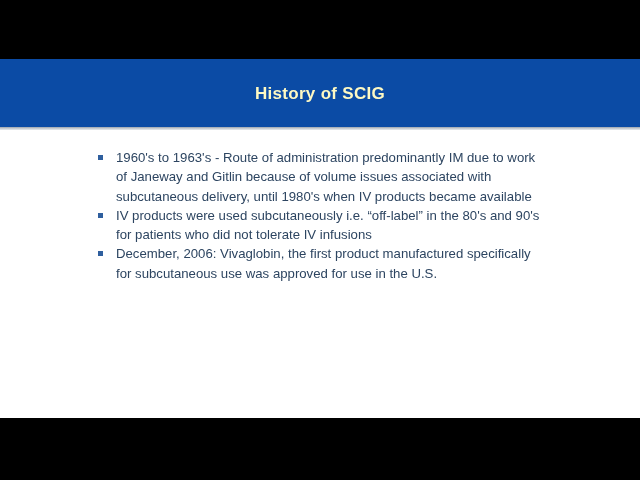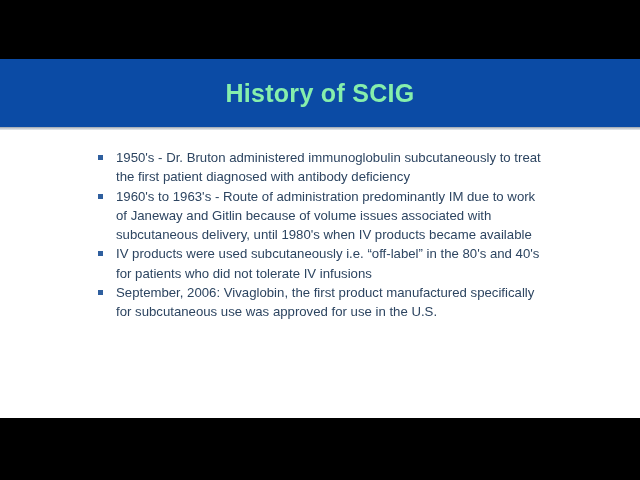--- a/index.html
+++ b/index.html
@@ -49,22 +49,22 @@
     left: 0;
     top: 0;
     width: 640px;
     height: 68px;
     background: #0b4ba5;
     display: flex;
     align-items: center;
     justify-content: center;
   }
   .title-text {
-    color: #86efac;
-    font-size: 25px;
+    color: #fef9c3;
+    font-size: 17px;
     font-weight: bold;
     letter-spacing: 0.3px;
     line-height: 1;
     text-align: center;
   }
   .title-divider {
     position: absolute;
     left: 0;
     top: 68px;
     width: 640px;
@@ -115,33 +115,29 @@
 
     <div class="title-bar">
       <div class="title-text">History of SCIG</div>
     </div>
     <div class="title-divider"></div>
 
     <div class="body-area">
       <ul class="bullets">
         <li>
           <span class="bullet-marker"></span>
-          <span>1950's - Dr. Bruton administered immunoglobulin subcutaneously to treat the first patient diagnosed with antibody deficiency</span>
-        </li>
-        <li>
-          <span class="bullet-marker"></span>
           <span>1960's to 1963's - Route of administration predominantly IM due to work of Janeway and Gitlin because of volume issues associated with subcutaneous delivery, until 1980's when IV products became available</span>
         </li>
         <li>
           <span class="bullet-marker"></span>
-          <span>IV products were used subcutaneously i.e. “off-label” in the 80's and 40's for patients who did not tolerate IV infusions</span>
+          <span>IV products were used subcutaneously i.e. “off-label” in the 80's and 90's for patients who did not tolerate IV infusions</span>
         </li>
         <li>
           <span class="bullet-marker"></span>
-          <span>September, 2006: Vivaglobin, the first product manufactured specifically for subcutaneous use was approved for use in the U.S.</span>
+          <span>December, 2006: Vivaglobin, the first product manufactured specifically for subcutaneous use was approved for use in the U.S.</span>
         </li>
       </ul>
     </div>
 
   </div>
 
   <div class="letterbox-bottom"></div>
 
 </div>
 

